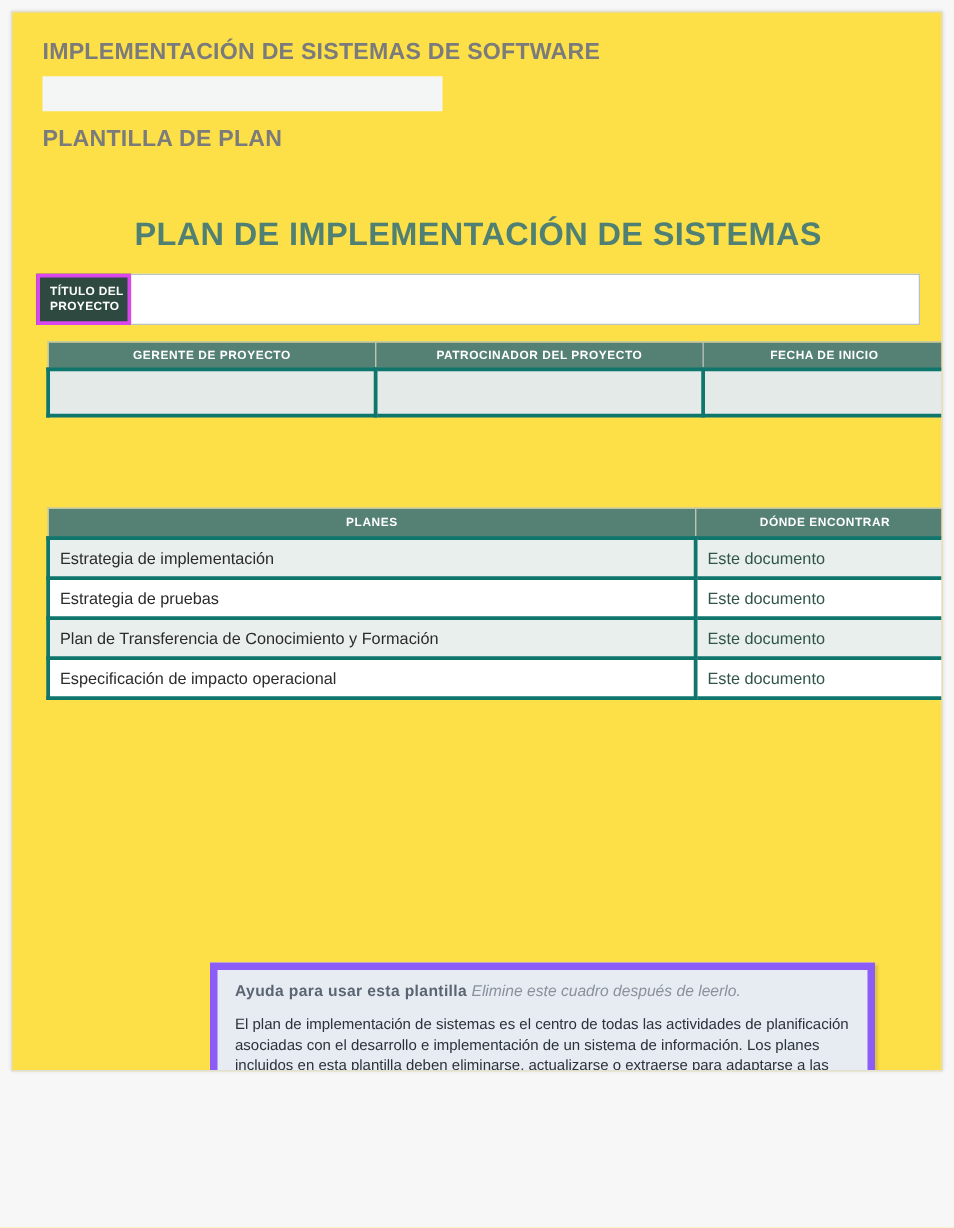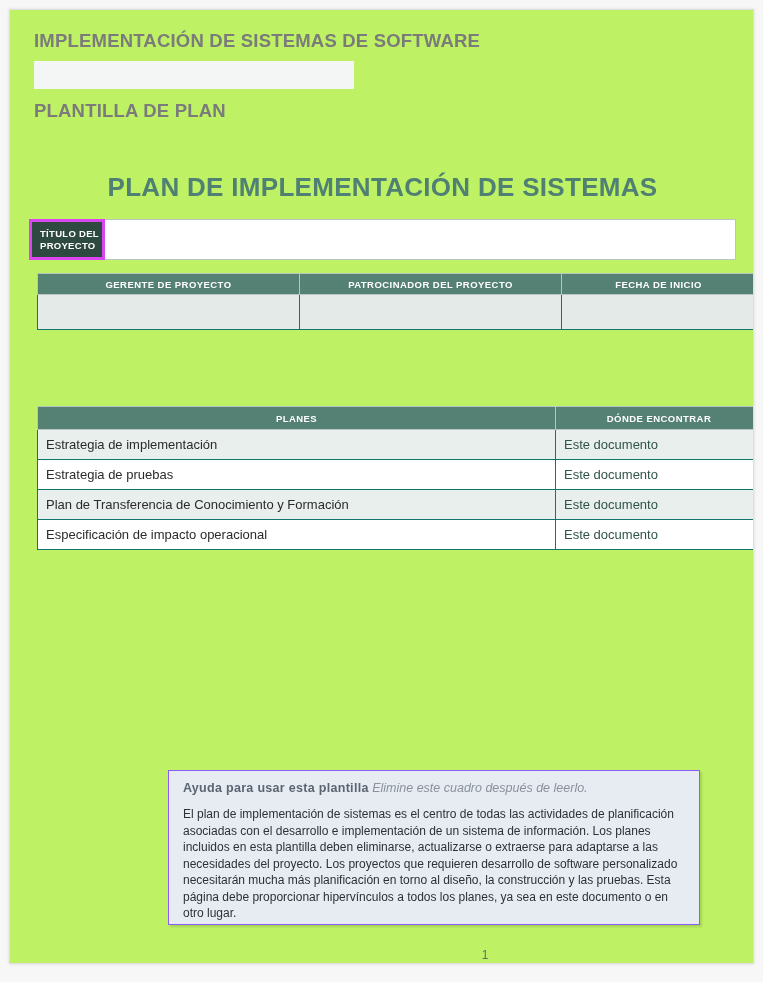--- a/index.html
+++ b/index.html
@@ -12,22 +12,22 @@
     height: 982px;
     font-family: "Liberation Sans", sans-serif;
     overflow: hidden;
   }
 
   .page {
     position: absolute;
     left: 9px;
     top: 9px;
     width: 745px;
-    height: 955px;
-    background: #bef264;
+    height: 848px;
+    background: #fde047;
     border: 1px solid #dedede;
     box-shadow: 0 0 3px rgba(0,0,0,0.12);
     box-sizing: border-box;
     overflow: hidden;
   }
 
   
   .doc-header {
     position: absolute;
     left: 24px;
@@ -111,21 +111,21 @@
     font-size: 9.5px;
     font-weight: bold;
     letter-spacing: 0.45px;
     text-align: center;
     height: 20px;
     border: 1px solid #b9c3c0;
     padding: 0 4px;
     margin-top: 28px;
   }
   .dtable td {
-    border: 1px solid #0f766e;
+    border: 3px solid #0f766e;
     font-size: 12.5px;
     color: #2b2b2b;
     padding: 0 8px;
   }
 
   
   .info-table {
     left: 27px;
     top: 263px;
     width: 691px;
@@ -164,21 +164,21 @@
   }
 
   
   .help-box {
     position: absolute;
     left: 158px;
     top: 760px;
     width: 532px;
     height: 155px;
     background: #e7ecf3;
-    border: 1px solid #8b5cf6;
+    border: 6px solid #8b5cf6;
     box-shadow: 2px 2px 2px rgba(0,0,0,0.13);
     box-sizing: border-box;
     padding: 10px 14px 0 14px;
     overflow: hidden;
   }
   .help-heading {
     font-size: 12.5px;
     color: #5b6572;
     margin-bottom: 10px;
     line-height: 15px;

